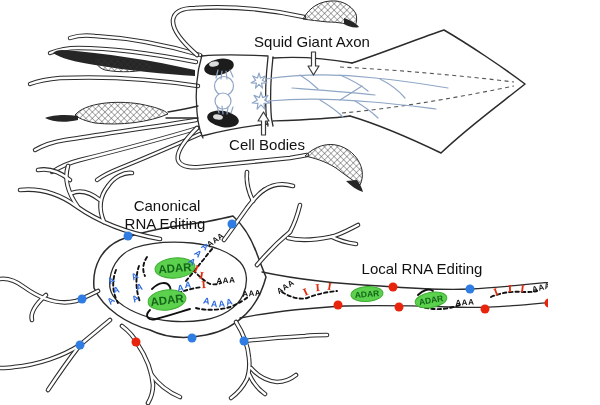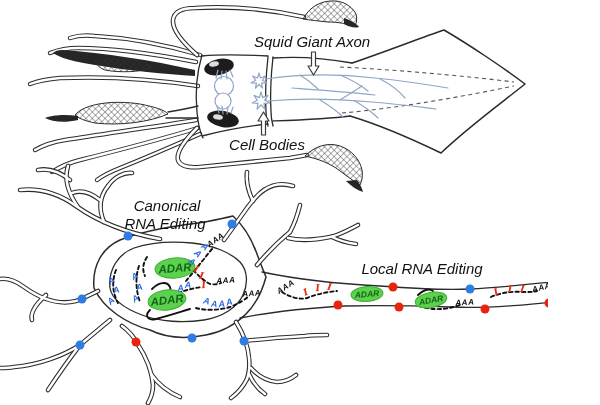--- a/index.html
+++ b/index.html
@@ -1,17 +1,17 @@
 <!DOCTYPE html>
 <html style="--background: #ffffff; --line: #2b2b2b; --squid_blue: #8fa6c6; --adar_fill: #5bd14d; --adar_stroke: #3fae33; --adar_text: #14661a; --blue_dot: #2f7ce2; --red_dot: #e8250c; --rna_a: #2f6ae0; --rna_i: #e32b0d; --rna_strand: #111111; --label: #111111;"><head>
 <meta charset="utf-8">
 <style>
   html,body{margin:0;padding:0;background:#fff;}
   .stage{position:relative;width:548px;height:405px;background:#fff;overflow:hidden;
-         font-family:"Liberation Sans",sans-serif;font-style:italic;}
+         font-family:"Liberation Sans",sans-serif;}
   svg{display:block}
   .ln{stroke:var(--line);fill:none;stroke-width:1.3;stroke-linecap:round;stroke-linejoin:round}
   .thk{stroke-width:1.5}
   .fillw{fill:#fff}
   .tubeB{stroke:var(--line);stroke-width:4.6;fill:none;stroke-linecap:round;stroke-linejoin:round}
   .tubeW{stroke:#fff;stroke-width:2.5;fill:none;stroke-linecap:round;stroke-linejoin:round}
   .armB{stroke:var(--line);stroke-width:4.4;fill:none;stroke-linecap:round}
   .armW{stroke:#fff;stroke-width:2.4;fill:none;stroke-linecap:round}
   .rna{stroke:var(--rna_strand);stroke-width:1.9;fill:none;stroke-linecap:round;stroke-dasharray:3.4 2.9}
   .rnaS{stroke:var(--rna_strand);stroke-width:1.9;fill:none;stroke-linecap:round}

